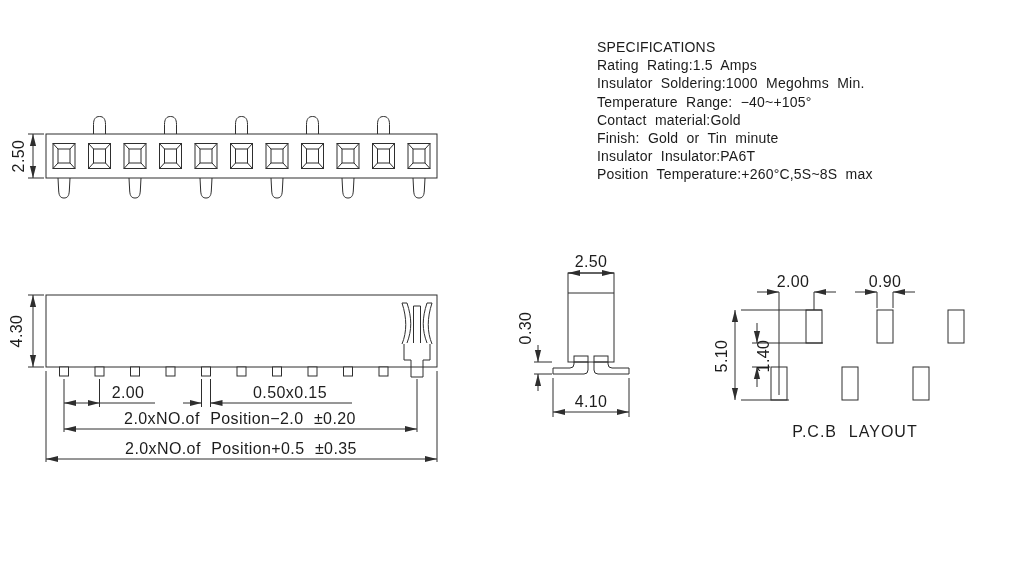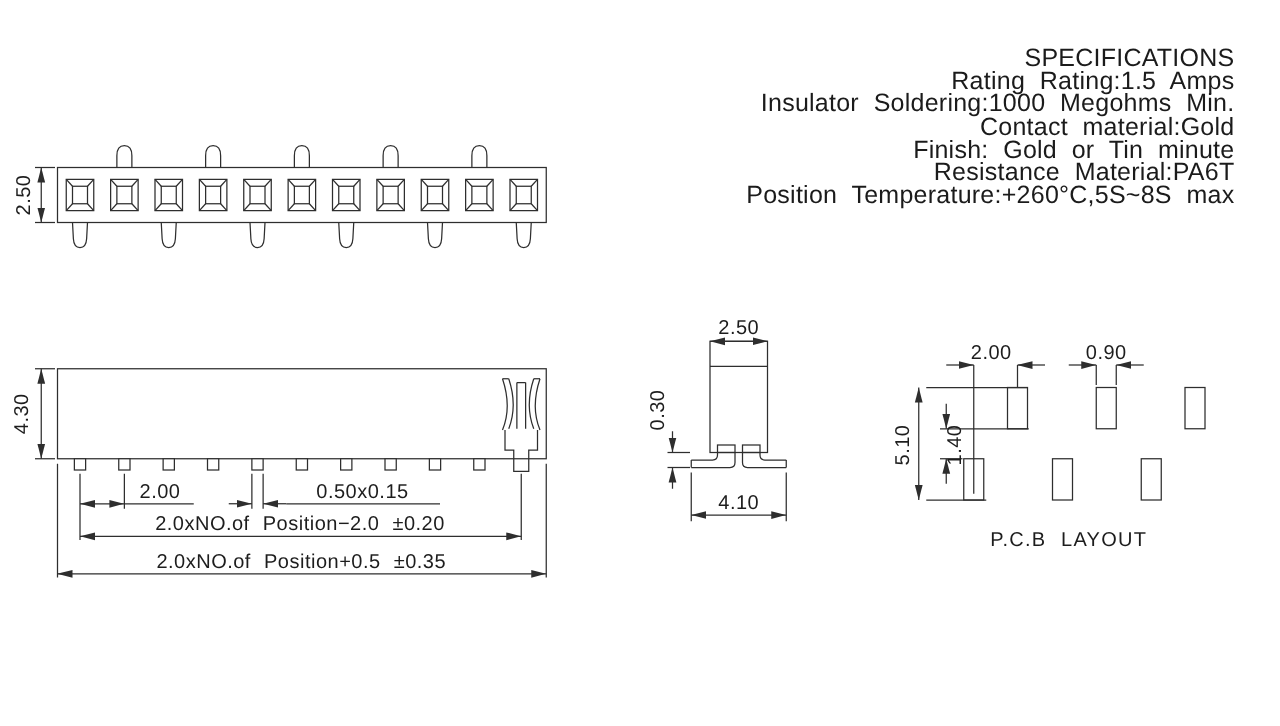--- a/index.html
+++ b/index.html
@@ -4,22 +4,22 @@
 <style>
   html,body{margin:0;padding:0;background:#ffffff;}
   #canvas{position:relative;width:1024px;height:581px;background:#ffffff;overflow:hidden;
           font-family:"Liberation Sans",sans-serif;}
   svg{position:absolute;left:0;top:0;}
   .ln{stroke:#2e2e2e;stroke-width:1;fill:none;}
   .shape{stroke:#2e2e2e;stroke-width:1;fill:#ffffff;}
   .dim{font-family:"Liberation Sans",sans-serif;font-size:16px;fill:#1d1d1d;letter-spacing:0.4px;}
   .dimbig{font-family:"Liberation Sans",sans-serif;font-size:16px;fill:#1d1d1d;letter-spacing:0.4px;word-spacing:0.35em;}
   .pcb-label{font-family:"Liberation Sans",sans-serif;font-size:16px;fill:#1d1d1d;letter-spacing:1px;word-spacing:0.4em;}
-  #specs{position:absolute;left:597px;top:38px;color:#1b1b1b;font-size:20px;line-height:18.2px;
-         letter-spacing:0.2px;word-spacing:0.3em;white-space:nowrap;text-align:right;}
+  #specs{position:absolute;left:597px;top:38px;color:#1b1b1b;font-size:14px;line-height:18.2px;
+         letter-spacing:0.2px;word-spacing:0.3em;white-space:nowrap;}
 </style>
 </head>
 <body>
 
 <div id="canvas">
 
   <svg width="1024" height="581" viewBox="0 0 1024 581">
     <defs>
       <marker id="arr" viewBox="0 0 12 8" refX="12" refY="4" markerWidth="12" markerHeight="8" orient="auto-start-reverse" markerUnits="userSpaceOnUse">
         <path d="M12,4 L0,0.9 L0,7.1 Z" fill="#2e2e2e"></path>
@@ -235,19 +235,20 @@
         <text class="dim" text-anchor="middle" transform="translate(769,356) rotate(-90)">1.40</text>
       </g>
       <text class="pcb-label" text-anchor="middle" x="855" y="437">P.C.B LAYOUT</text>
     </g>
   </svg>
 
   <div id="specs">
     <div>SPECIFICATIONS</div>
     <div>Rating Rating:1.5 Amps</div>
     <div>Insulator Soldering:1000 Megohms Min.</div>
+    <div>Temperature Range: −40~+105°</div>
     <div>Contact material:Gold</div>
     <div>Finish: Gold or Tin minute</div>
-    <div>Resistance Material:PA6T</div>
+    <div>Insulator Insulator:PA6T</div>
     <div>Position Temperature:+260°C,5S~8S max</div>
   </div>
 
 </div>
 
 </body></html>

